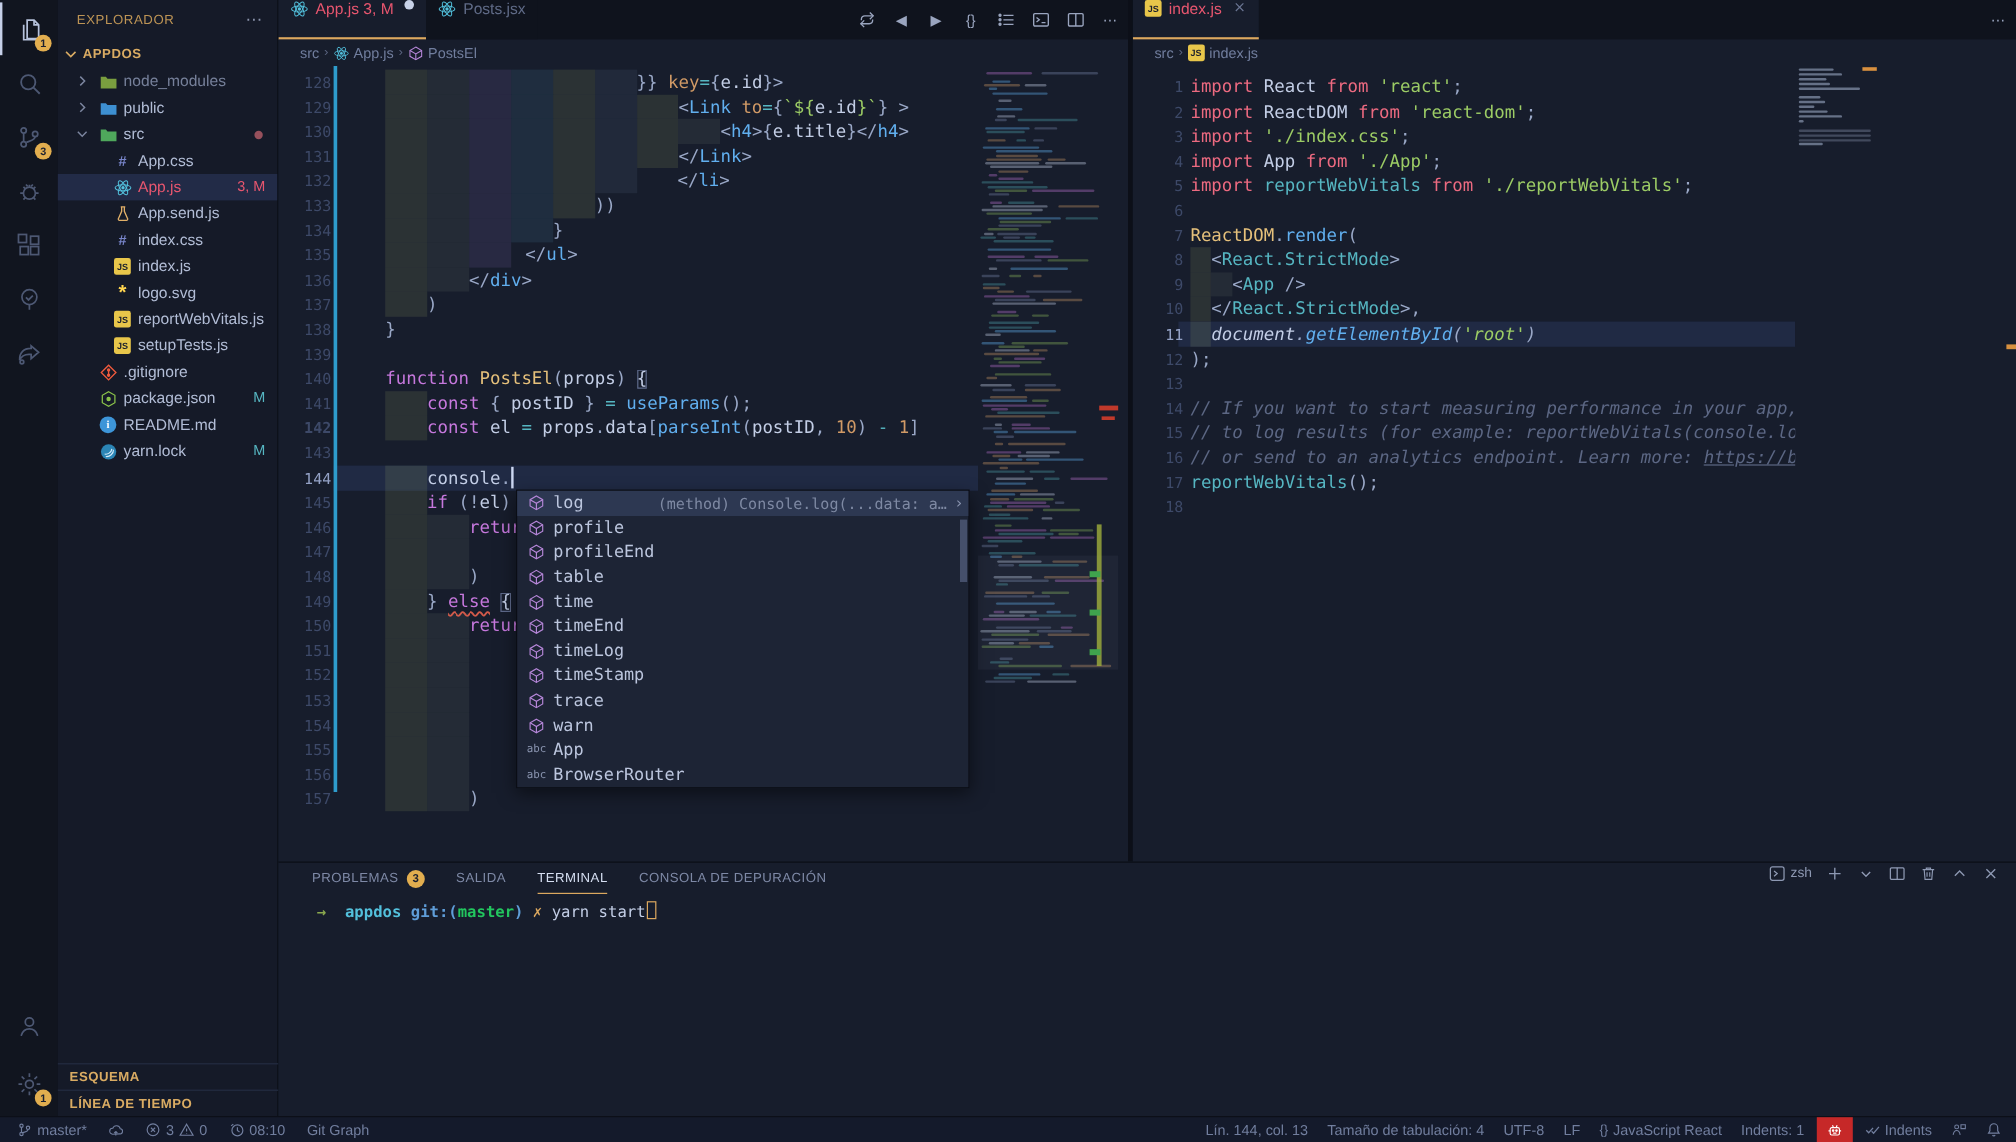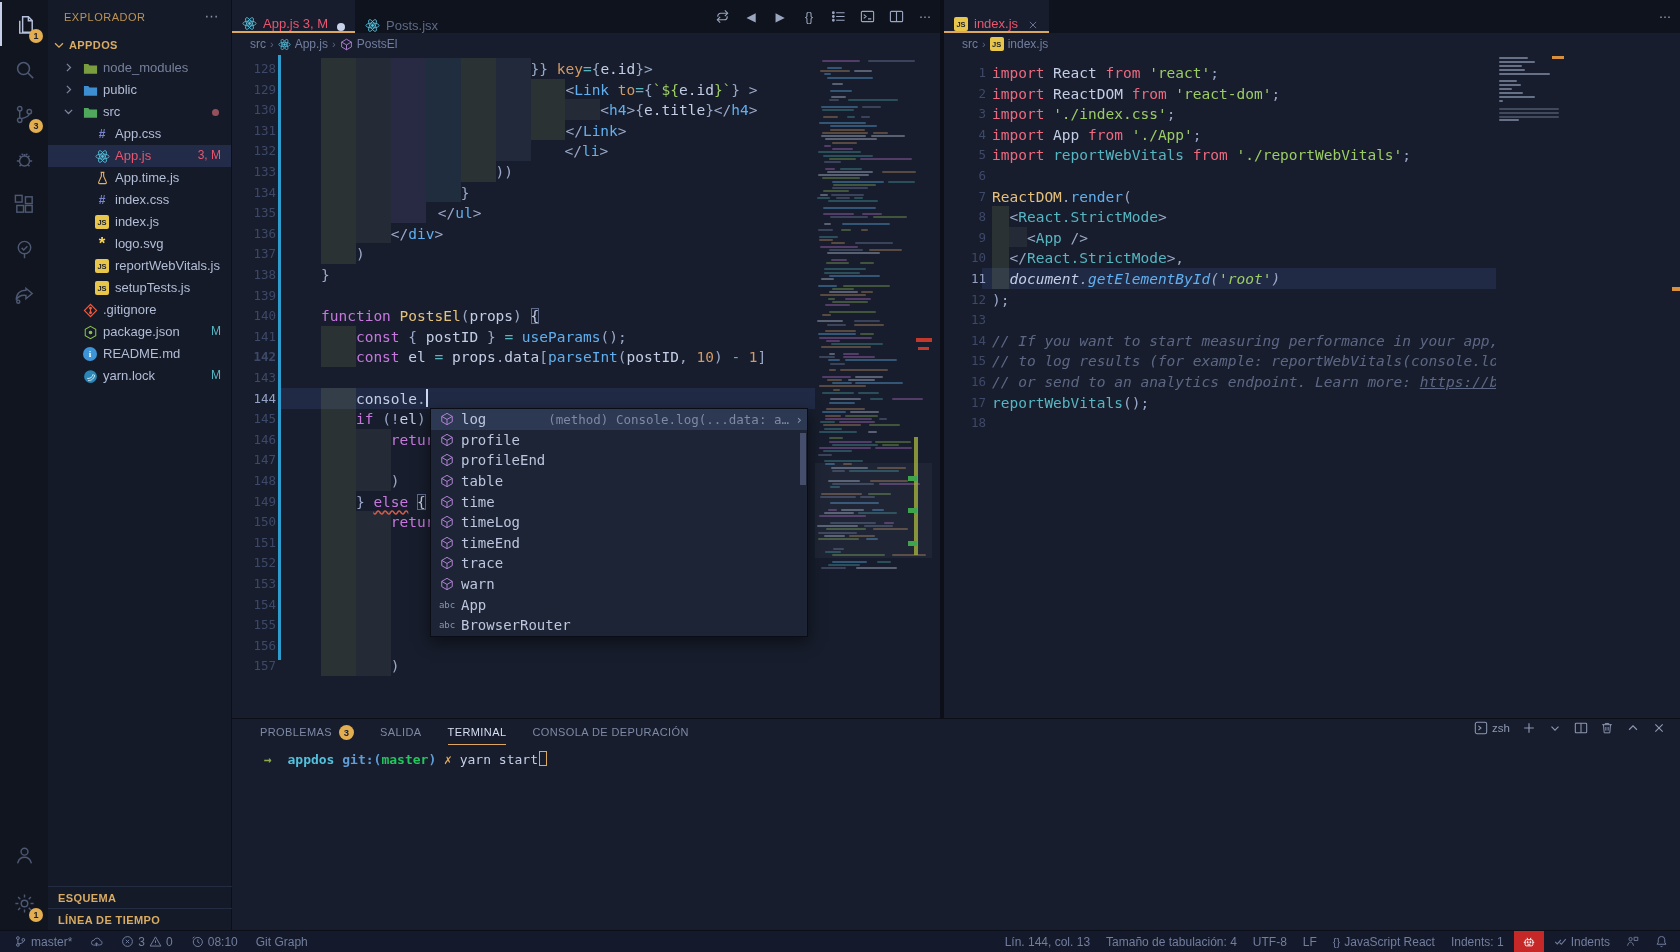--- a/index.html
+++ b/index.html
@@ -34,21 +34,21 @@
   .fic svg{width:15px;height:15px}
   .sb-sec{position:absolute;left:0;width:184px;height:22px;border-top:1px solid #242c42;color:#d9ab63;font-size:11px;font-weight:bold;
     letter-spacing:.4px;display:flex;align-items:center;cursor:pointer}
   .sb-sec .chevi{margin:0 4px 0 6px;color:#9aa3ba}
   
   .egroup{position:absolute;top:0;height:718px;background:#171d2c;overflow:hidden}
   #g1{left:232px;width:708px}
   #g2{left:944px;width:736px}
   #sash{position:absolute;left:940px;top:0;width:4px;height:718px;background:#0c0f18}
   .tabstrip{position:absolute;left:0;top:0;width:100%;height:33px;background:#0f131d;display:flex}
-  .tab{height:33px;display:flex;align-items:flex-end;padding:0 10px;background:#0f131d;color:#5f6a86;font-size:13px;cursor:pointer;position:relative}
+  .tab{height:33px;display:flex;align-items:flex-start;padding:0 10px;background:#0f131d;color:#5f6a86;font-size:13px;cursor:pointer;position:relative}
   .tab .ti{margin-right:6px;display:flex}
   .tab .ti svg{width:15px;height:15px}
   .tab.active{background:#171d2c;border-bottom:2px solid #dca85f;color:#e8566f}
   .tab .dirty{width:8px;height:8px;border-radius:50%;background:#c8d2e8;margin-left:9px}
   .tab .tclose{margin-left:9px;color:#6b7694}
   .tab .tclose svg{width:12px;height:12px}
   .etools{position:absolute;top:0;right:4px;height:33px;display:flex;align-items:center;gap:7px;color:#9aa5bf;z-index:3}
   .etool{width:22px;height:22px;display:flex;align-items:center;justify-content:center;cursor:pointer;font-size:12px}
   .etool svg{width:15px;height:15px}
   .crumbs{position:absolute;left:0;top:33px;width:100%;height:22px;background:#171d2c;display:flex;align-items:center;
@@ -269,21 +269,21 @@
           </div>
           <div class="lbl" style="left: 67px;">App.js</div>
           <div class="tbadge" style="color: rgb(232, 86, 111);">3, M</div>
         </div>
         <div class="trow" style="top: 167px;">
           <div class="fic" style="left: 46px;">
             <svg viewBox="0 0 16 16" fill="none" stroke="#e0af68" stroke-width="1.2">
               <path d="M6 1.5h4M6.8 1.5v4L4 11.8a1.1 1.1 0 0 0 1 1.7h6a1.1 1.1 0 0 0 1-1.7L9.2 5.5v-4"></path>
             </svg>
           </div>
-          <div class="lbl" style="left: 67px;">App.time.js</div>
+          <div class="lbl" style="left: 67px;">App.send.js</div>
         </div>
         <div class="trow" style="top: 189px;">
           <div class="fic" style="left: 46px;">
             <span class="gl-css">#</span>
           </div>
           <div class="lbl" style="left: 67px;">index.css</div>
         </div>
         <div class="trow" style="top: 211px;">
           <div class="fic" style="left: 46px;">
             <span class="jsbadge">JS</span>
@@ -647,30 +647,39 @@
           </span>
           <span>time</span>
         </div>
         <div class="sgrow">
           <span class="sgicon">
             <svg viewBox="0 0 16 16" fill="none" stroke="currentColor" stroke-width="1.1">
               <path d="M8 1.5 14 5v6l-6 3.5L2 11V5z"></path>
               <path d="M2 5l6 3.5L14 5M8 8.5v6"></path>
             </svg>
           </span>
-          <span>timeLog</span>
+          <span>timeEnd</span>
         </div>
         <div class="sgrow">
           <span class="sgicon">
             <svg viewBox="0 0 16 16" fill="none" stroke="currentColor" stroke-width="1.1">
               <path d="M8 1.5 14 5v6l-6 3.5L2 11V5z"></path>
               <path d="M2 5l6 3.5L14 5M8 8.5v6"></path>
             </svg>
           </span>
-          <span>timeEnd</span>
+          <span>timeLog</span>
+        </div>
+        <div class="sgrow">
+          <span class="sgicon">
+            <svg viewBox="0 0 16 16" fill="none" stroke="currentColor" stroke-width="1.1">
+              <path d="M8 1.5 14 5v6l-6 3.5L2 11V5z"></path>
+              <path d="M2 5l6 3.5L14 5M8 8.5v6"></path>
+            </svg>
+          </span>
+          <span>timeStamp</span>
         </div>
         <div class="sgrow">
           <span class="sgicon">
             <svg viewBox="0 0 16 16" fill="none" stroke="currentColor" stroke-width="1.1">
               <path d="M8 1.5 14 5v6l-6 3.5L2 11V5z"></path>
               <path d="M2 5l6 3.5L14 5M8 8.5v6"></path>
             </svg>
           </span>
           <span>trace</span>
         </div>

